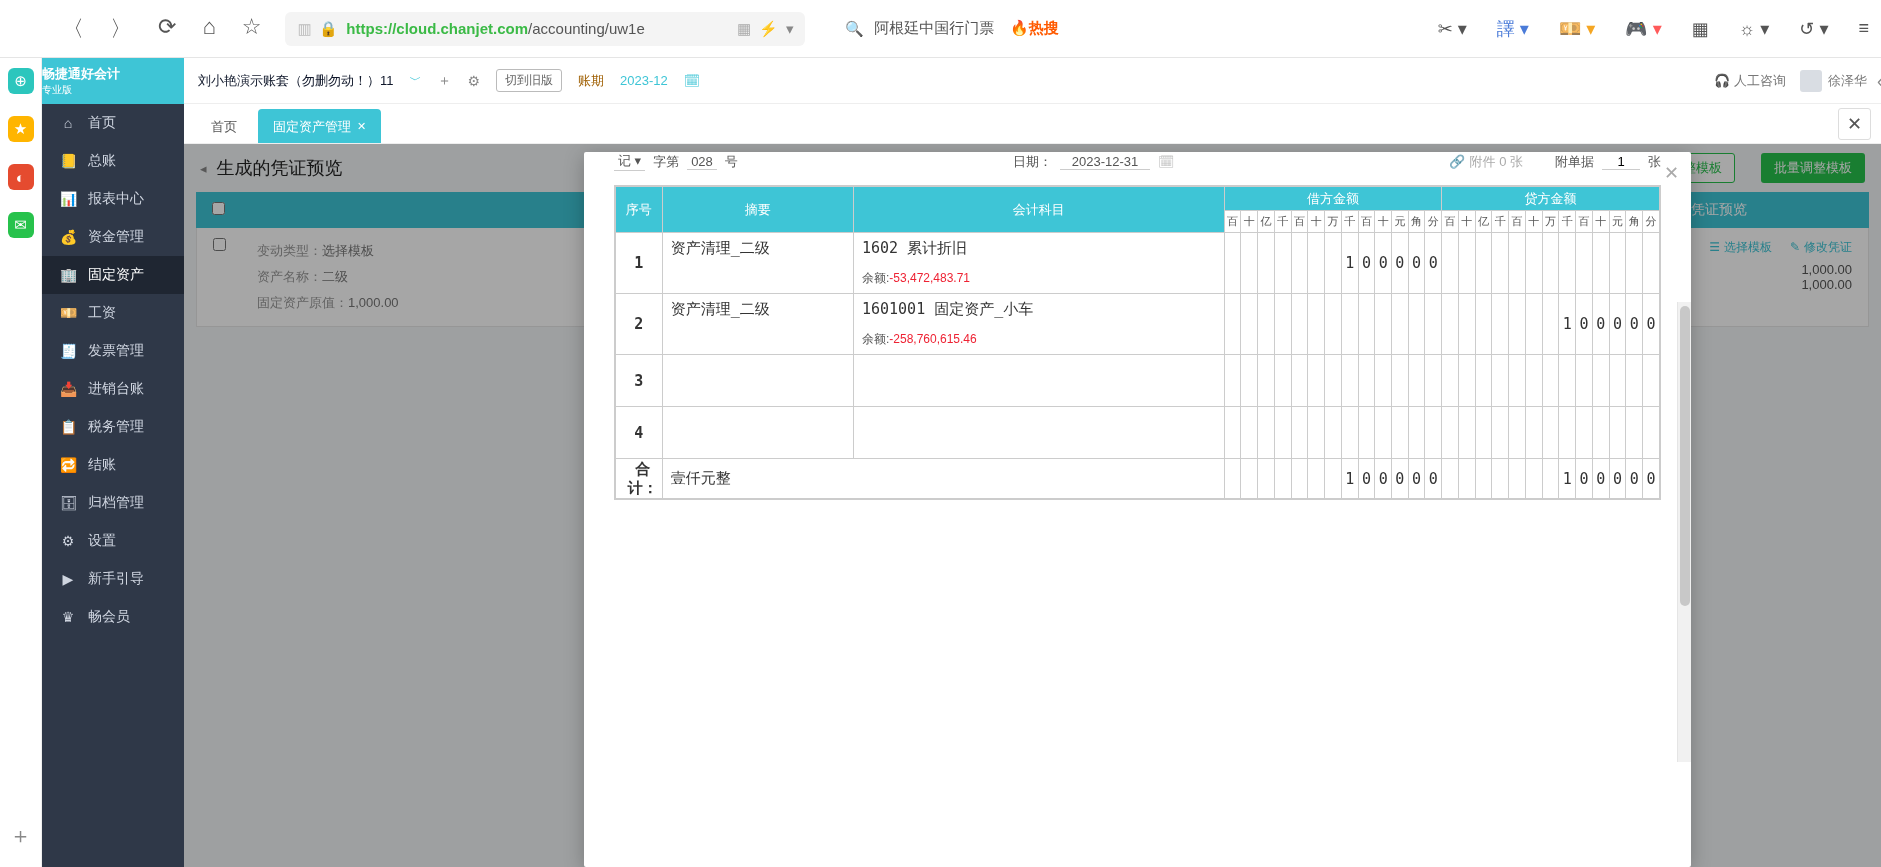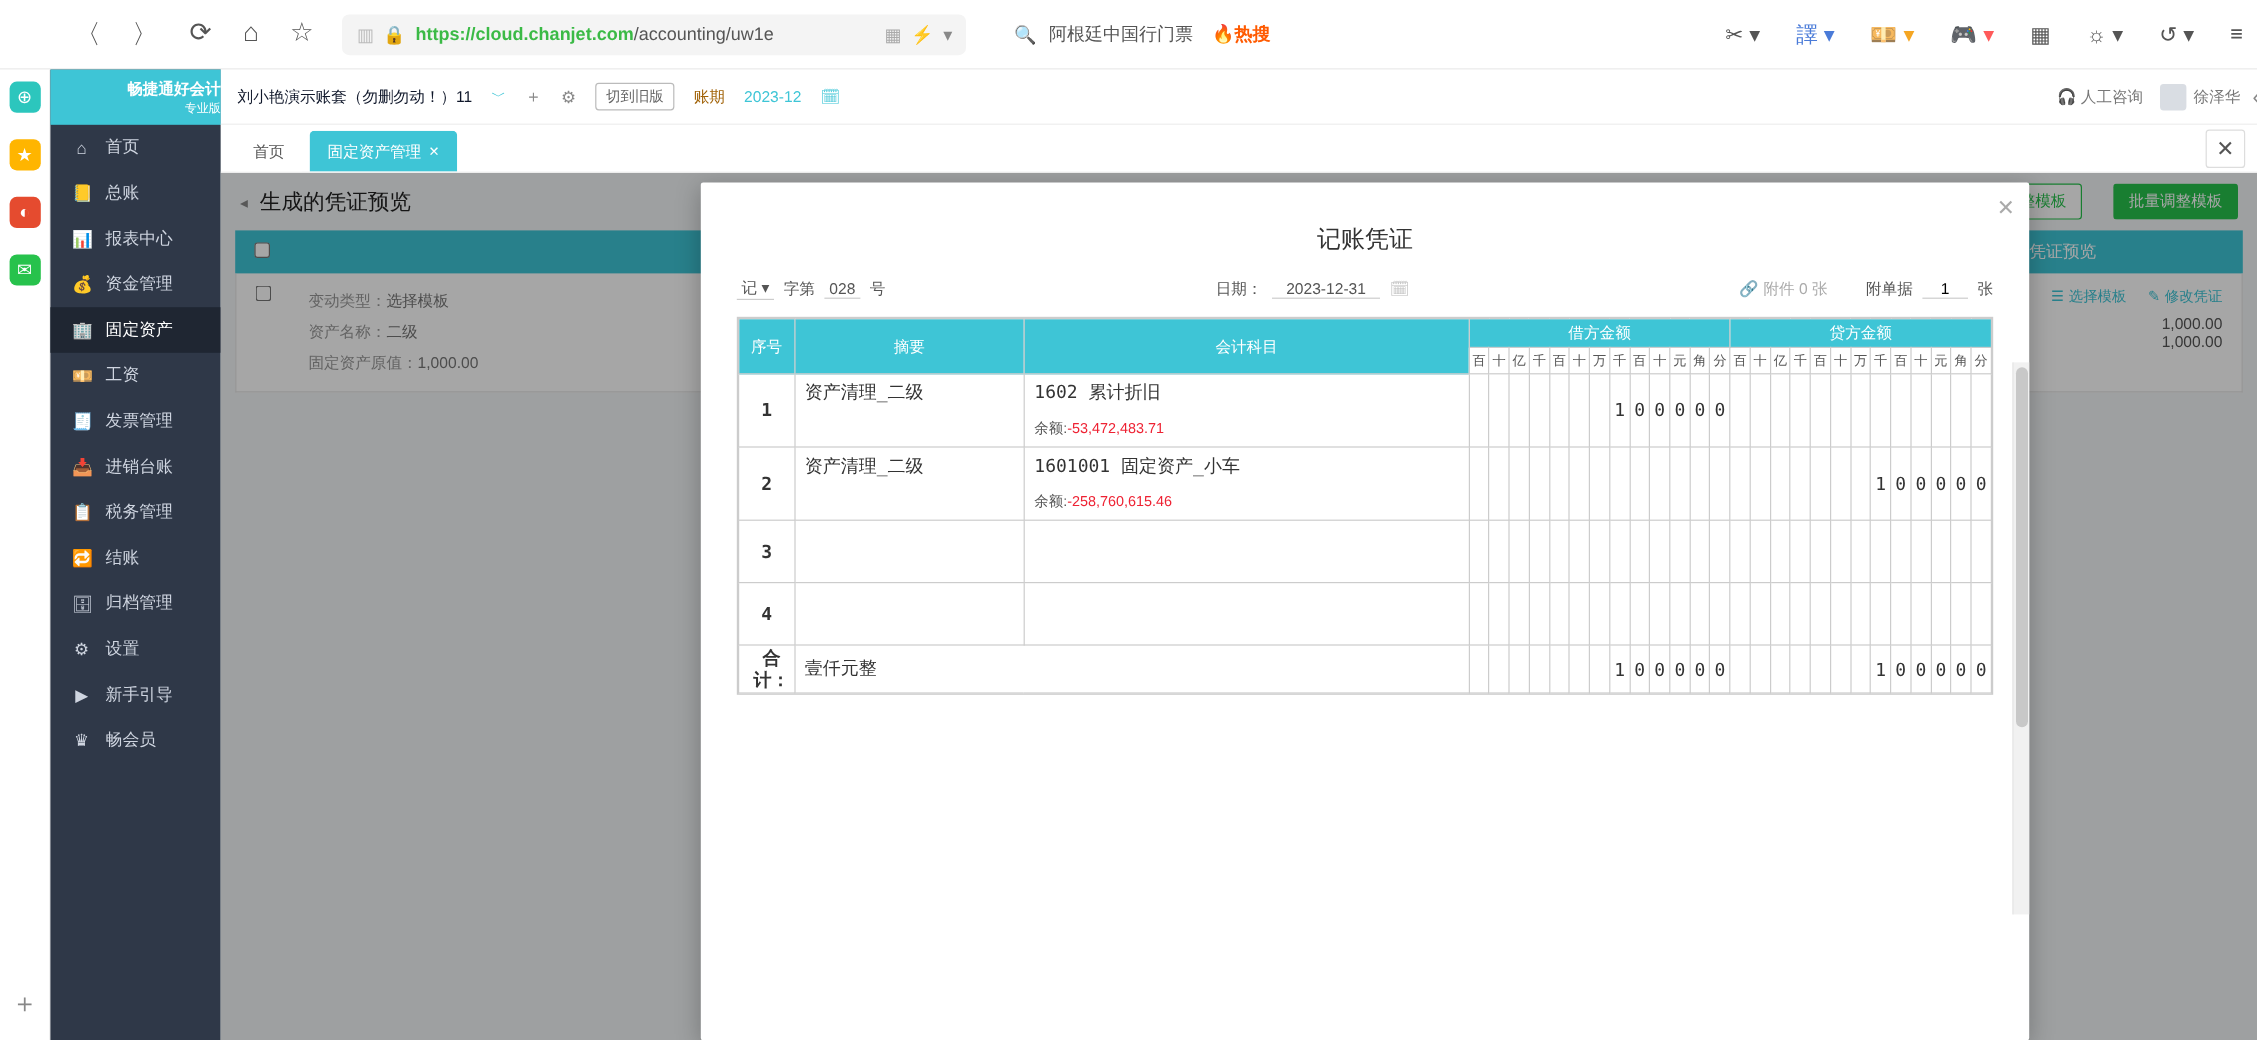--- a/index.html
+++ b/index.html
@@ -24,21 +24,21 @@
 .os-strip{position:absolute;left:0;top:58px;width:42px;height:calc(100% - 58px);background:#fff;border-right:1px solid #eee;display:flex;flex-direction:column;align-items:center;gap:22px;padding-top:10px}
 .os-strip .cube{width:26px;height:26px;border-radius:6px;display:flex;align-items:center;justify-content:center;color:#fff;font-size:15px}
 .c-teal{background:#2cc6bd}.c-orange{background:#ffb500}.c-red{background:#e54b2f}.c-green{background:#27c24c}
 .os-strip .plus{font-size:22px;color:#888;margin-top:auto;margin-bottom:16px}
 
 
 .app{position:absolute;left:42px;top:58px;right:0;bottom:0;display:flex}
 
 
 .sidebar{width:142px;background:#2f3848;color:#cfd5e0;display:flex;flex-direction:column;font-size:14px}
-.brand{height:46px;background:#3ec5d6;color:#fff;display:flex;flex-direction:column;align-items:flex-end;justify-content:center;font-size:13px;gap:0}
+.brand{height:46px;background:#3ec5d6;color:#fff;display:flex;flex-direction:column;align-items:flex-start;justify-content:center;font-size:13px;gap:0}
 .brand .b1{font-size:13px;font-weight:600}
 .brand .b2{font-size:10px}
 .side-item{display:flex;align-items:center;gap:12px;height:38px;padding-left:18px;cursor:pointer}
 .side-item.active{background:#1f2632;color:#fff}
 .side-item .ic{width:16px;text-align:center;font-size:14px}
 
 
 .main{flex:1;display:flex;flex-direction:column;background:#fff;position:relative}
 
 
@@ -312,21 +312,20 @@
                     <span>1,000.00</span>
                   </div>
               </div>
             </div>
           </div>
         </div>
         <div class="bg-dim"></div>
 
         <div class="modal">
           <span class="mclose">✕</span>
-          <h2>记账凭证</h2>
 
           <div class="meta">
             <span class="zi"><span>记</span> ▾</span>
             <span>字第</span>
             <span class="zi">028</span>
             <span>号</span>
             <span class="sep"></span>
             <span>日期：</span>
             <span class="zi" style="min-width:90px">2023-12-31</span>
             <span style="color:#bbb">🗓</span>

